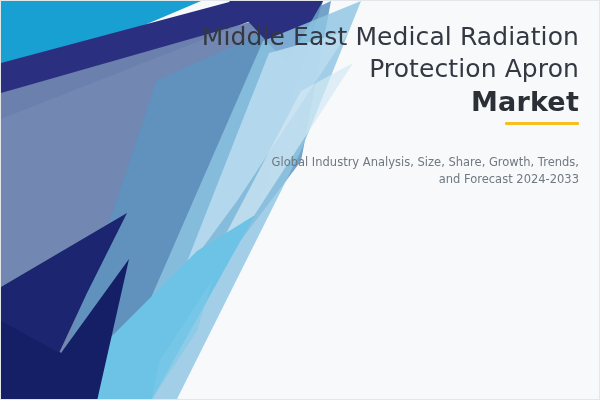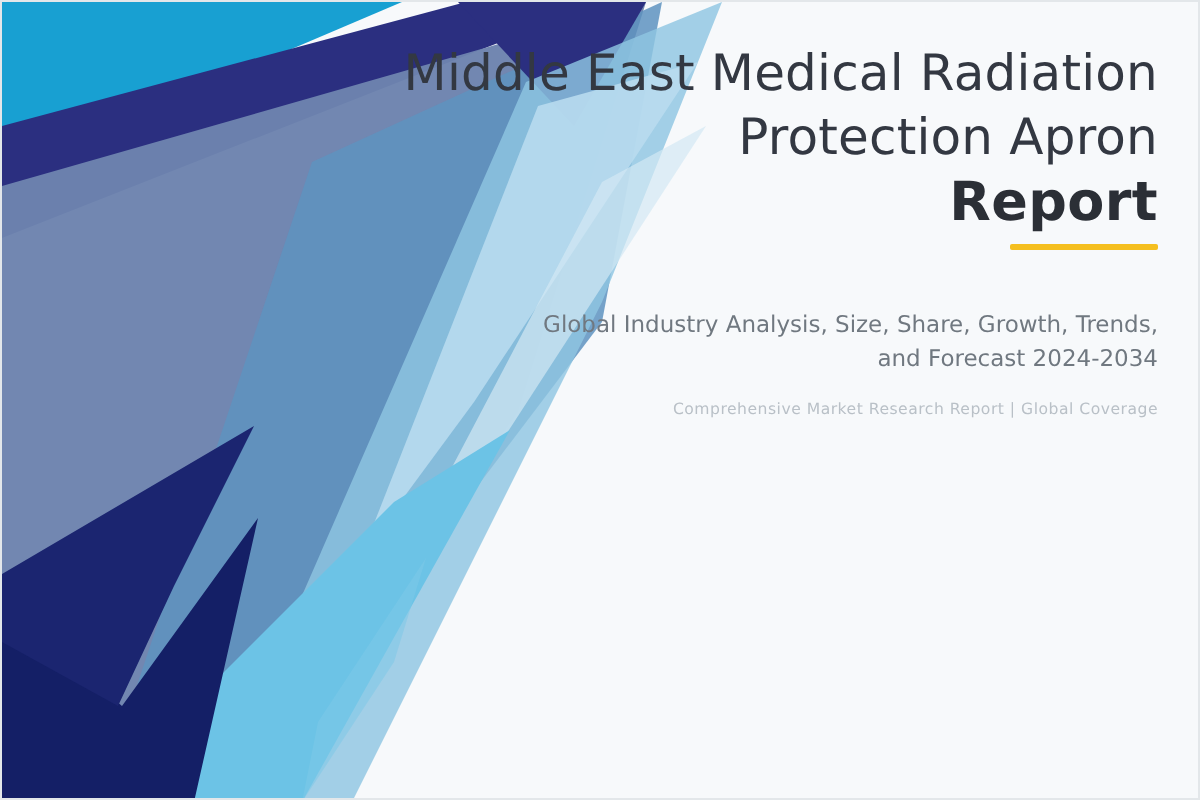--- a/index.html
+++ b/index.html
@@ -137,27 +137,24 @@
 
   </svg>
 
   <div class="text-layer">
 
     <div id="title-block">
       <h1 id="report-title">Middle East Medical Radiation Protection Apron</h1>
     </div>
 
     <div id="market-block">
-      <span id="market-word">Report</span>
+      <span id="market-word">Market</span>
       <span id="market-underline"></span>
     </div>
 
     <div id="subtitle-block">
-      <p id="subtitle-text">Global Industry Analysis, Size, Share, Growth, Trends, and Forecast 2024-2034</p>
+      <p id="subtitle-text">Global Industry Analysis, Size, Share, Growth, Trends, and Forecast 2024-2033</p>
     </div>
 
-    <div id="tagline-block">
-      <p id="tagline-text">Comprehensive Market Research Report | Global Coverage</p>
-    </div>
 
   </div>
 
 </div>
 
 </body></html>

